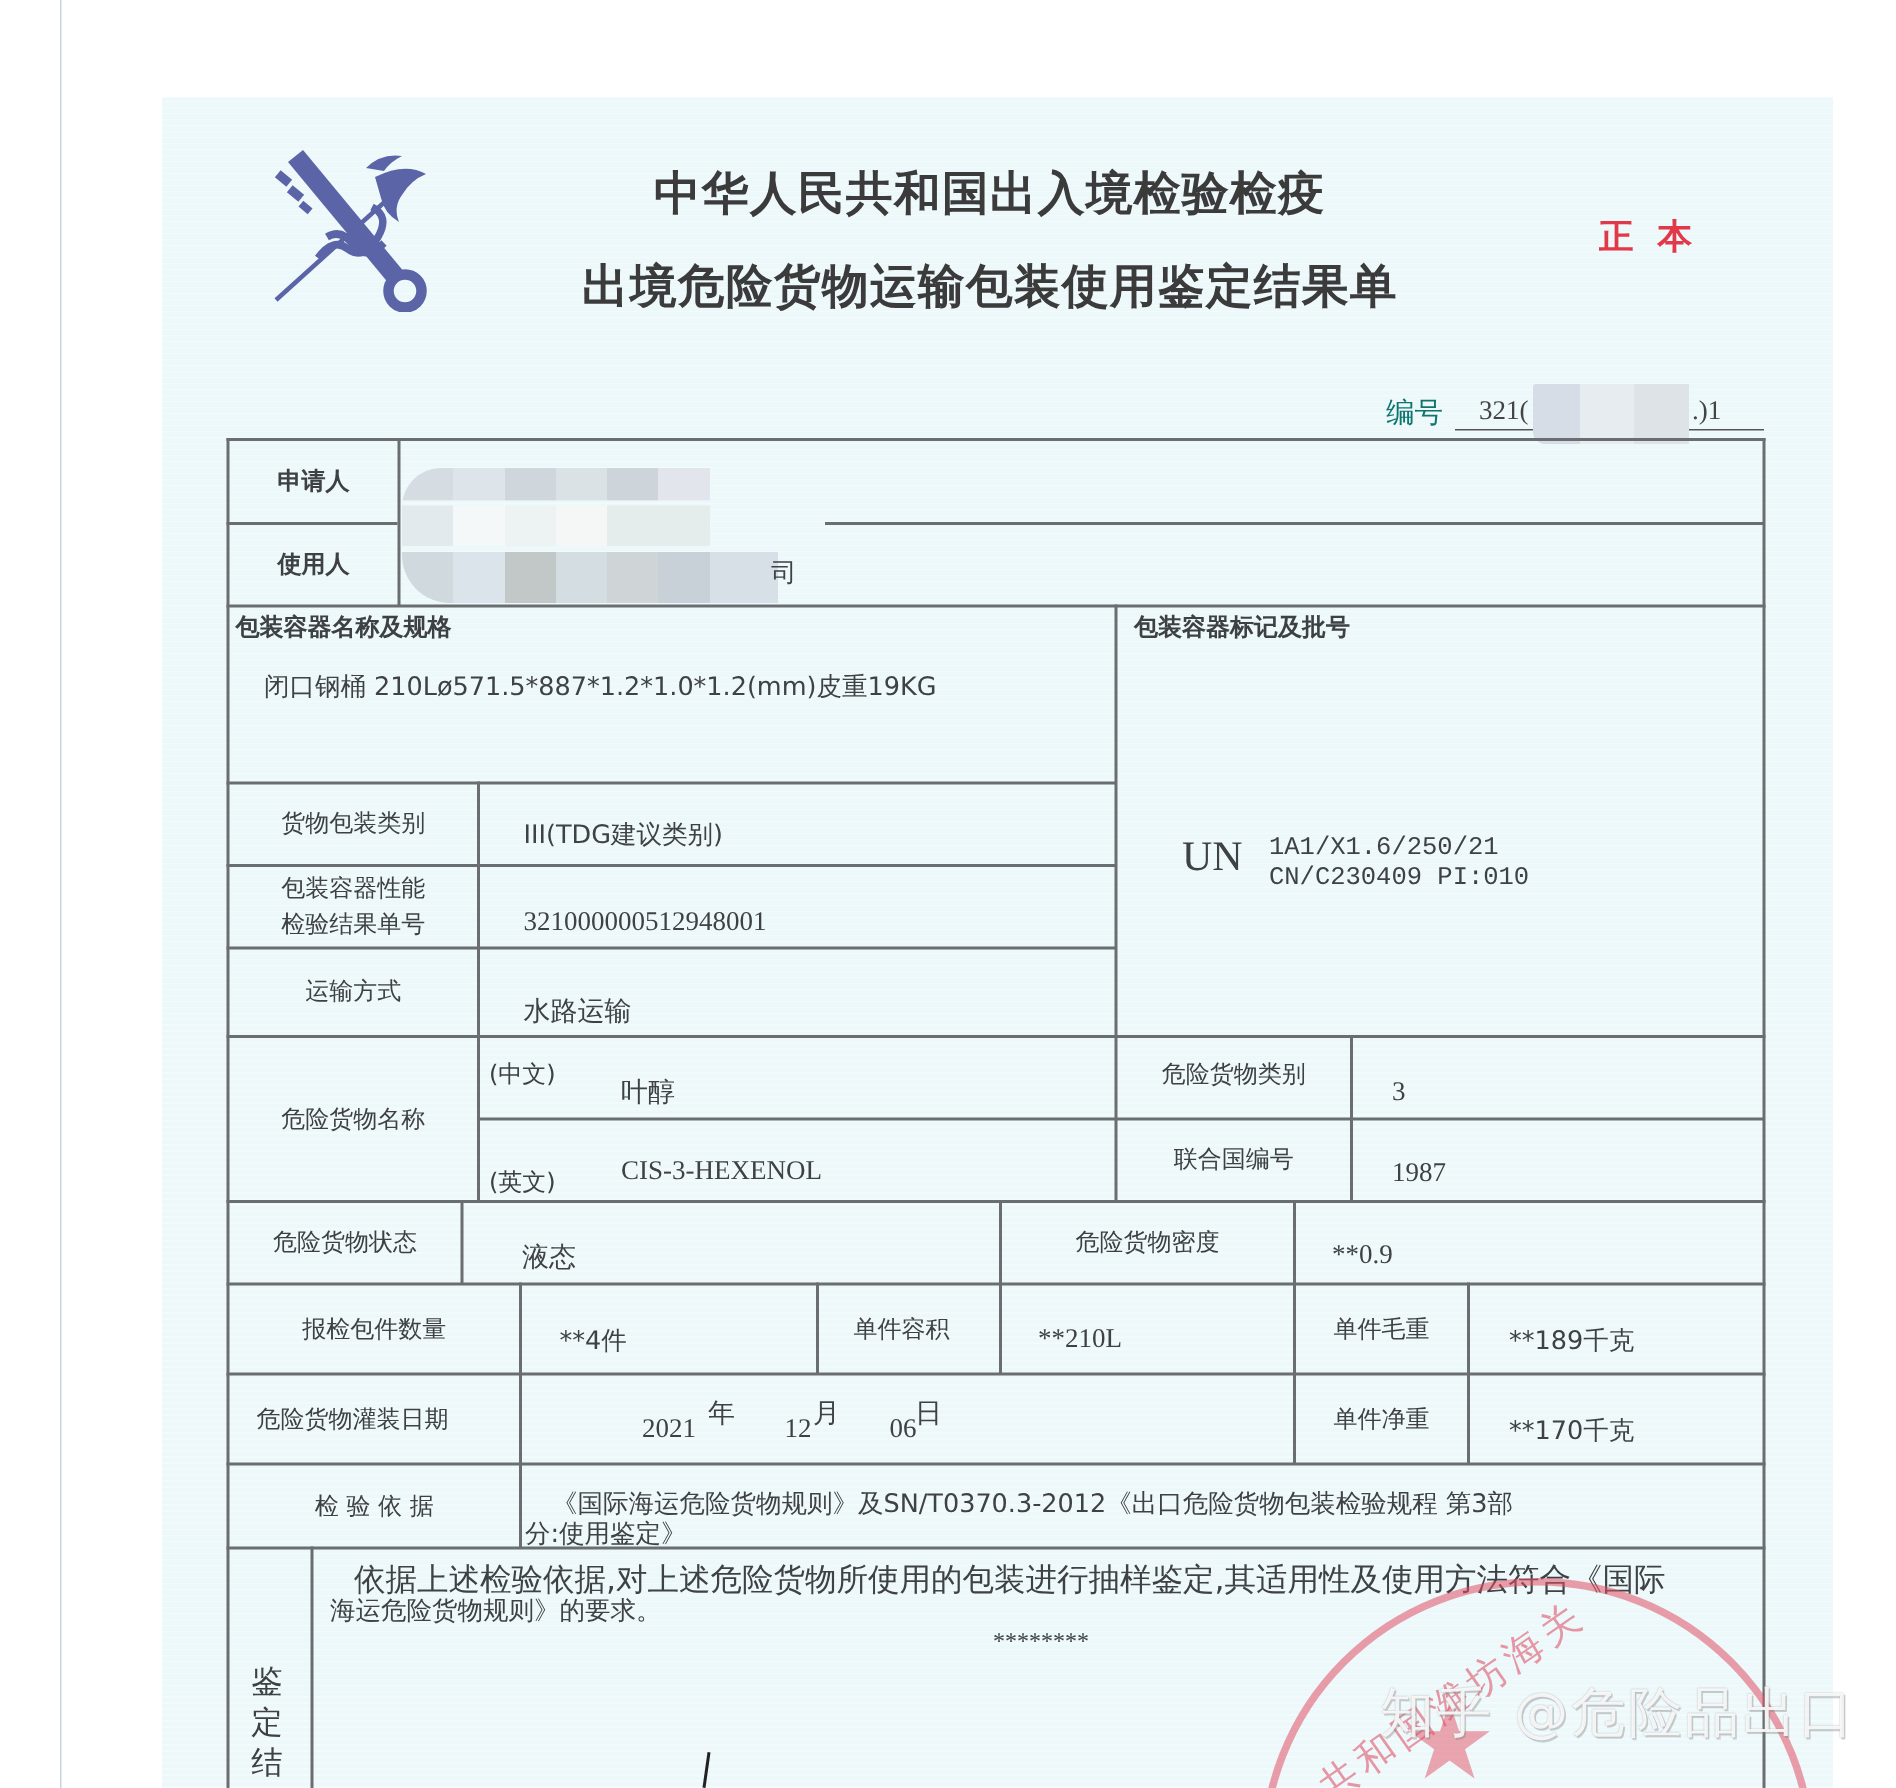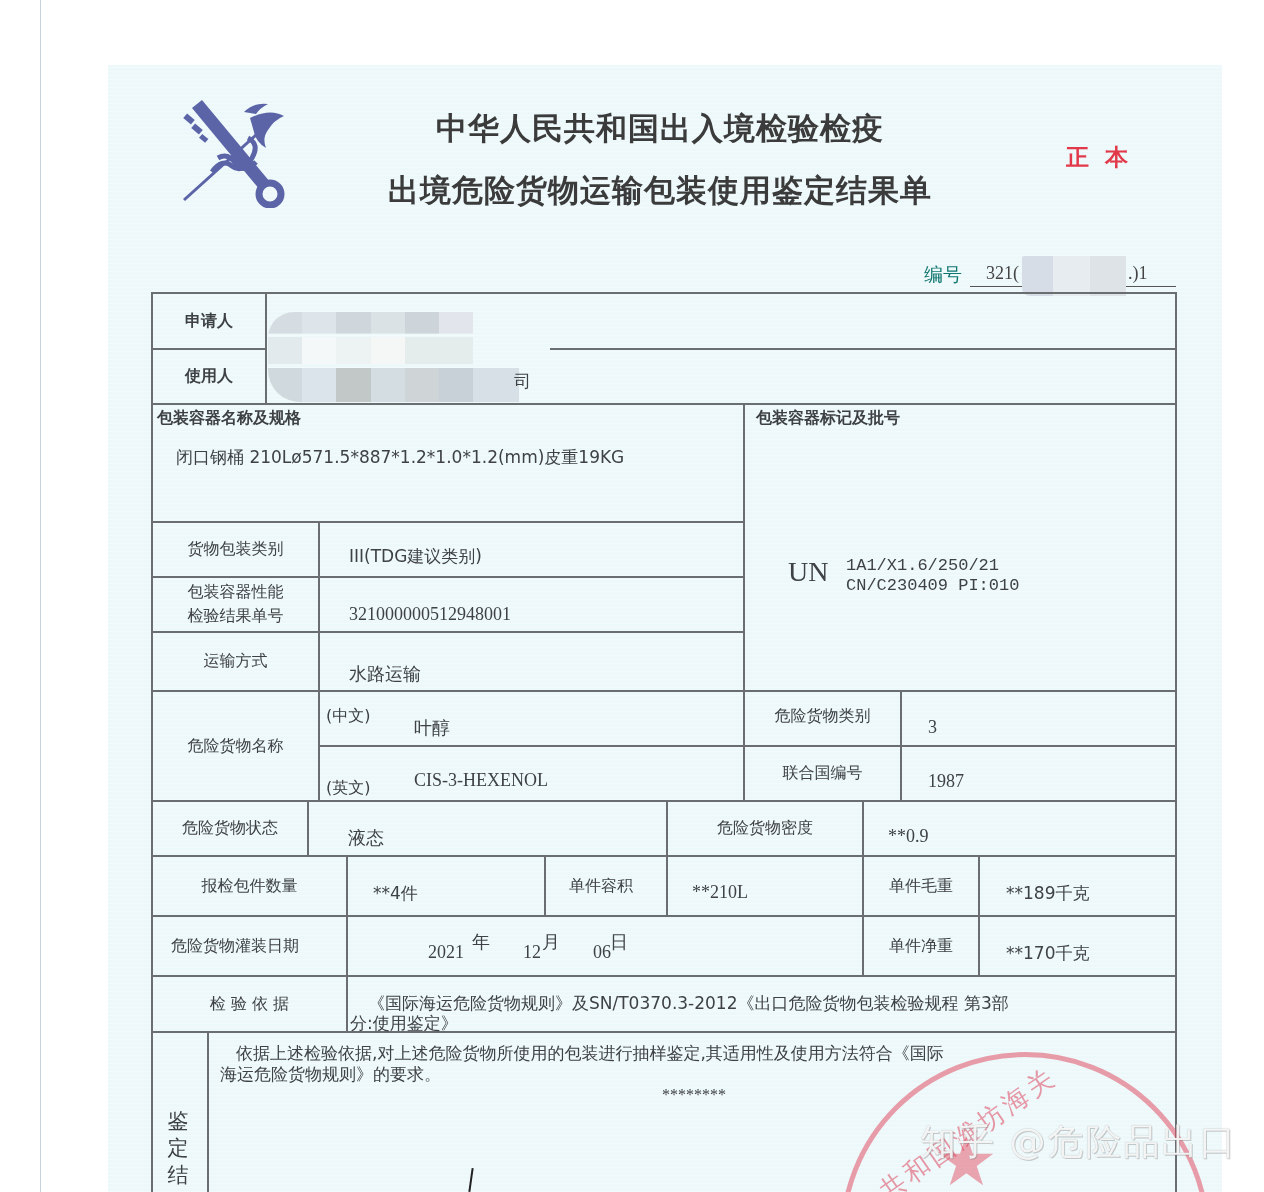--- a/index.html
+++ b/index.html
@@ -176,21 +176,21 @@
   <div class="val cn" style="left:610px;top:930px;">日</div>
 </div>
 <div class="lbl" style="left:864px;top:917px;width:114px;height:58px;">单件净重</div>
 <div class="val cn" style="left:1006px;top:942px;font-size:17px;">**170千克</div>
 
 <div class="lbl" style="left:153px;top:977px;width:193px;height:54px;">检 验 依 据</div>
 <div class="val cn" style="left:368px;top:993px;font-size:17px;line-height:20px;">《国际海运危险货物规则》及SN/T0370.3-2012《出口危险货物包装检验规程 第3部</div>
 <div class="val cn" style="left:350px;top:1013px;font-size:17px;line-height:20px;">分:使用鉴定》</div>
 
 <div class="abs vert">鉴<br>定<br>结<br>果</div>
-<div class="val cn" style="left:236px;top:1043px;font-size:17px;line-height:20px;">依据上述检验依据,对上述危险货物所使用的包装进行抽样鉴定,其适用性及使用方法符合《国际</div>
+<div class="val cn" style="left:236px;top:1043px;font-size:21px;line-height:20px;">依据上述检验依据,对上述危险货物所使用的包装进行抽样鉴定,其适用性及使用方法符合《国际</div>
 <div class="val cn" style="left:220px;top:1064px;font-size:17px;line-height:20px;">海运危险货物规则》的要求。</div>
 <div class="val" style="left:662px;top:1086px;font-size:16px;">********</div>
 <div class="abs sig"></div>
 
 <div class="abs stamp"></div>
 <div class="abs stamp-text" style="left:872px;top:1180px;">共和国潍坊海关</div>
 <div class="abs stamp-star">★</div>
 
 <div class="abs watermark">知乎 @危险品出口</div>
 

